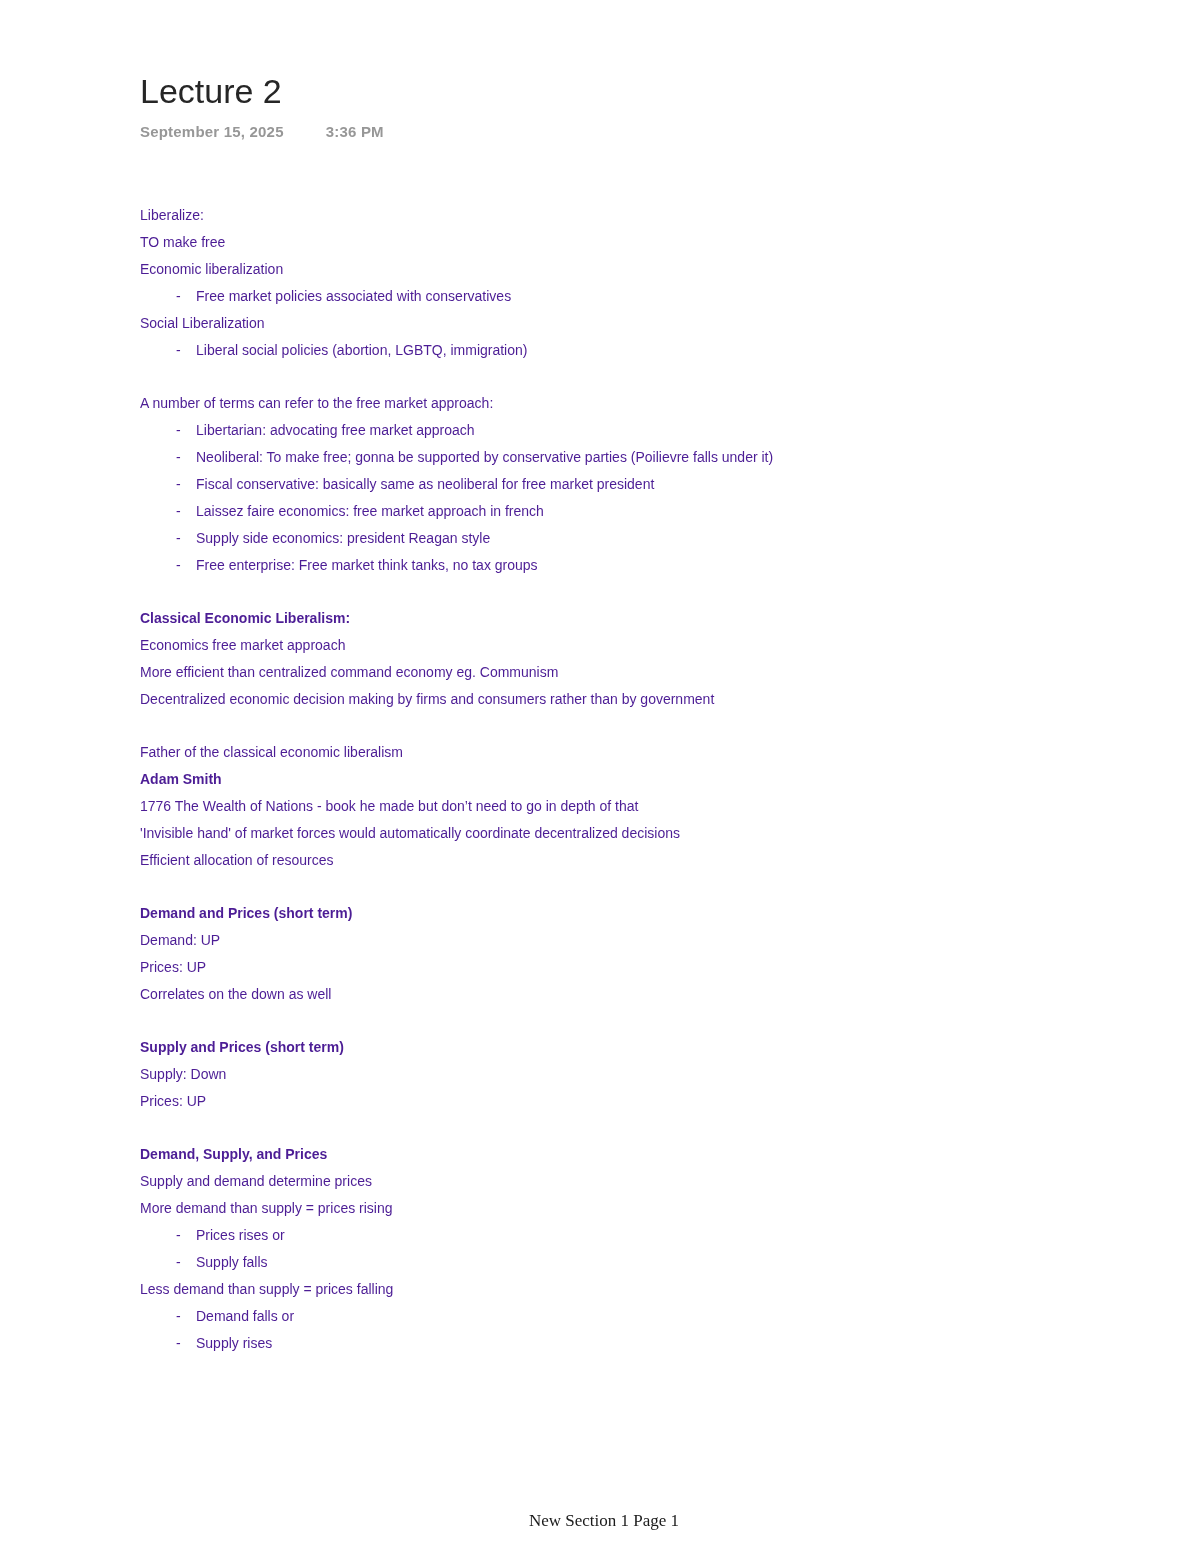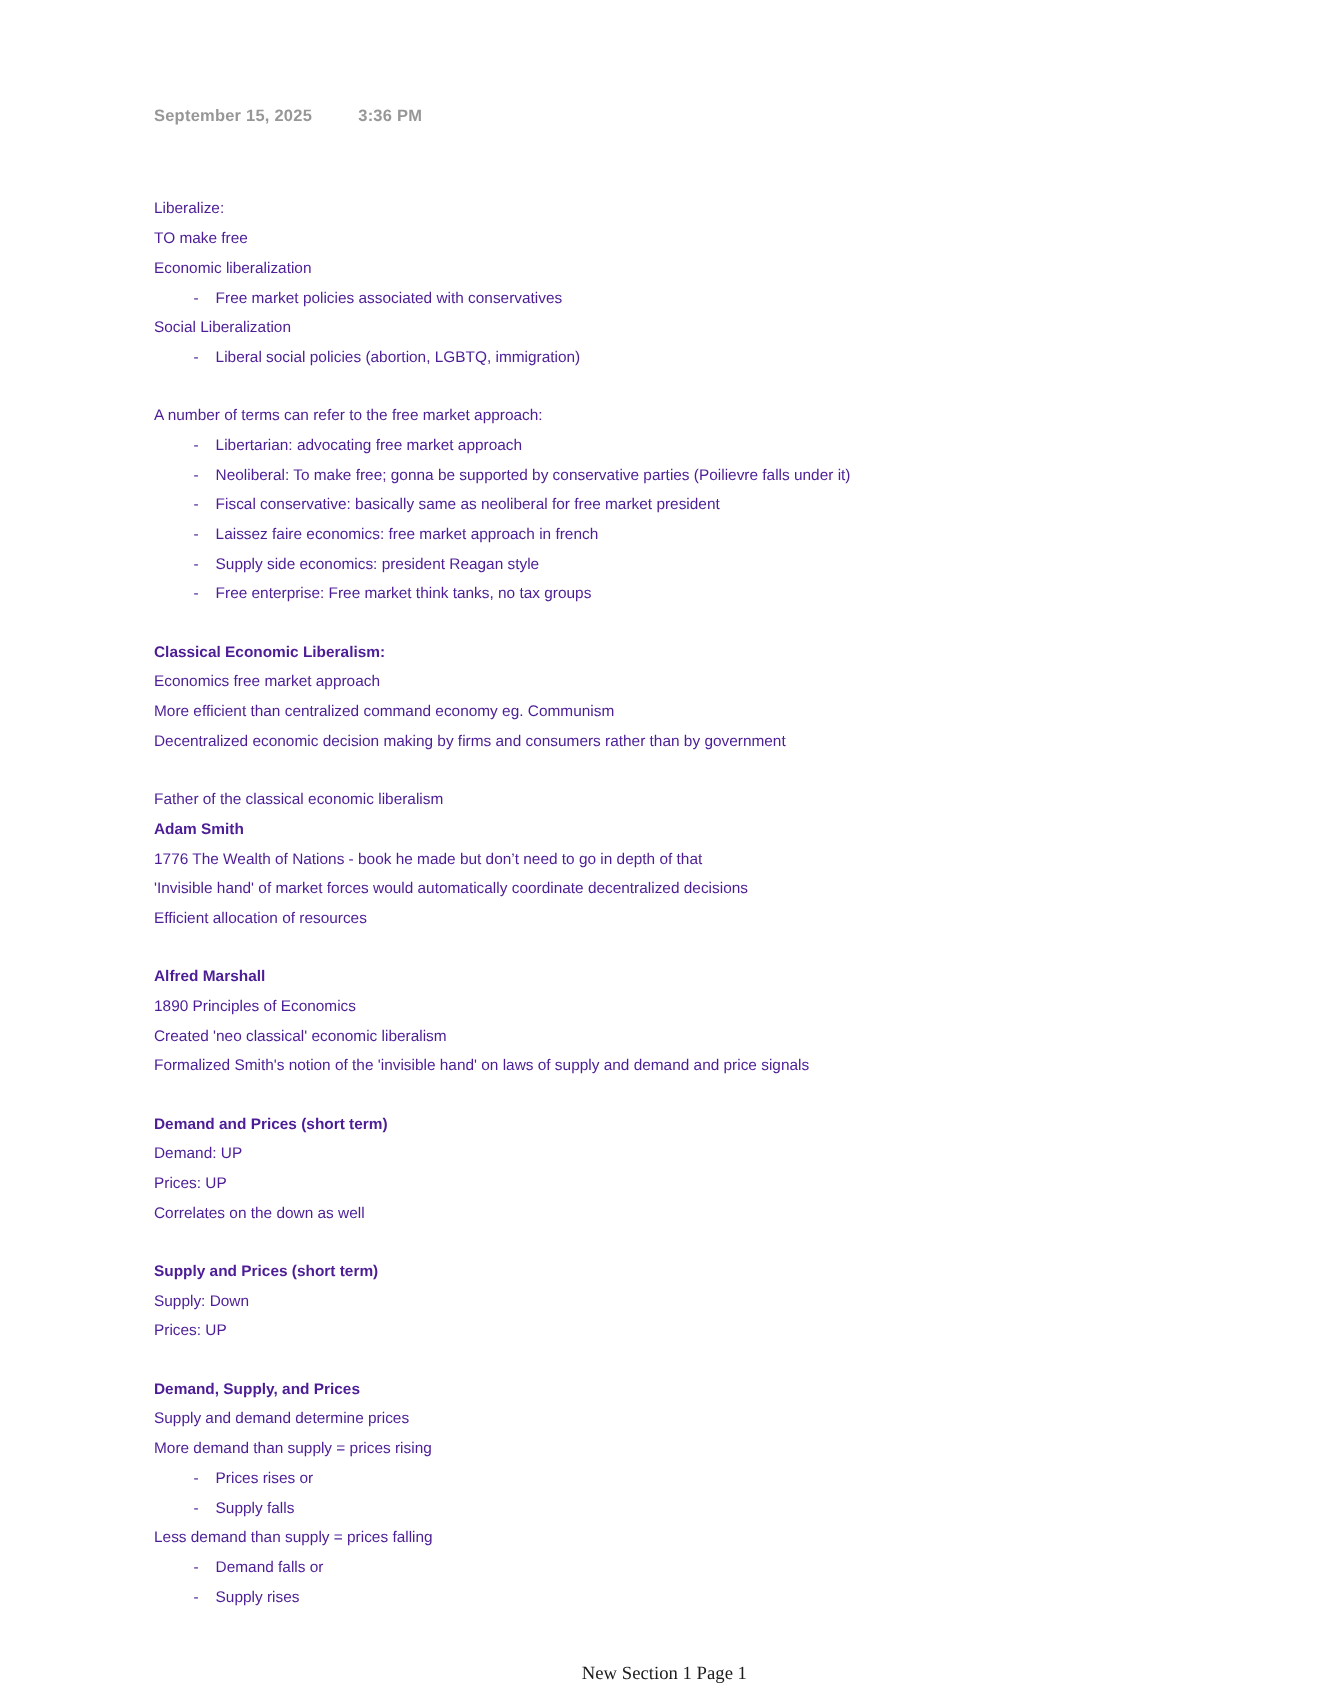--- a/index.html
+++ b/index.html
@@ -24,21 +24,21 @@
     width: 950px;
   }
   .title {
     margin: 0;
     font-size: 34px;
     font-weight: 400;
     color: #262626;
     font-family: "Liberation Sans", sans-serif;
   }
   .meta {
-    margin-top: 25px;
+    margin-top: 12px;
     font-size: 15px;
     font-weight: 600;
     color: #979797;
     letter-spacing: 0.2px;
   }
   .meta .meta-time {
     margin-left: 42px;
   }
   .body {
     margin-top: 62px;
@@ -73,20 +73,21 @@
     font-family: "Liberation Serif", serif;
     font-size: 17px;
     color: #1b1b1b;
   }
 </style>
 </head>
 <body>
 
 <div class="page">
   <div class="content">
+    <h1 class="title">Lecture 2</h1>
     <div class="meta">
       <span class="meta-date">September 15, 2025</span><span class="meta-time">3:36 PM</span>
     </div>
     <div class="body" id="notes-body">
         <div class="section">
           <div class="line">Liberalize:</div>
           <div class="line">TO make free</div>
           <div class="line">Economic liberalization</div>
           <div class="line bullet"><span class="dash">-</span><span>Free market policies associated with conservatives</span></div>
           <div class="line">Social Liberalization</div>
@@ -108,26 +109,20 @@
           <div class="line">Decentralized economic decision making by firms and consumers rather than by government</div>
         </div>
         <div class="section">
           <div class="line">Father of the classical economic liberalism</div>
           <div class="line bold">Adam Smith</div>
           <div class="line">1776 The Wealth of Nations - book he made but don’t need to go in depth of that</div>
           <div class="line">'Invisible hand' of market forces would automatically coordinate decentralized decisions</div>
           <div class="line">Efficient allocation of resources</div>
         </div>
         <div class="section">
-          <div class="line bold">Alfred Marshall</div>
-          <div class="line">1890 Principles of Economics</div>
-          <div class="line">Created 'neo classical' economic liberalism</div>
-          <div class="line">Formalized Smith's notion of the 'invisible hand' on laws of supply and demand and price signals</div>
-        </div>
-        <div class="section">
           <div class="line bold">Demand and Prices (short term)</div>
           <div class="line">Demand: UP</div>
           <div class="line">Prices: UP</div>
           <div class="line">Correlates on the down as well</div>
         </div>
         <div class="section">
           <div class="line bold">Supply and Prices (short term)</div>
           <div class="line">Supply: Down</div>
           <div class="line">Prices: UP</div>
         </div>

